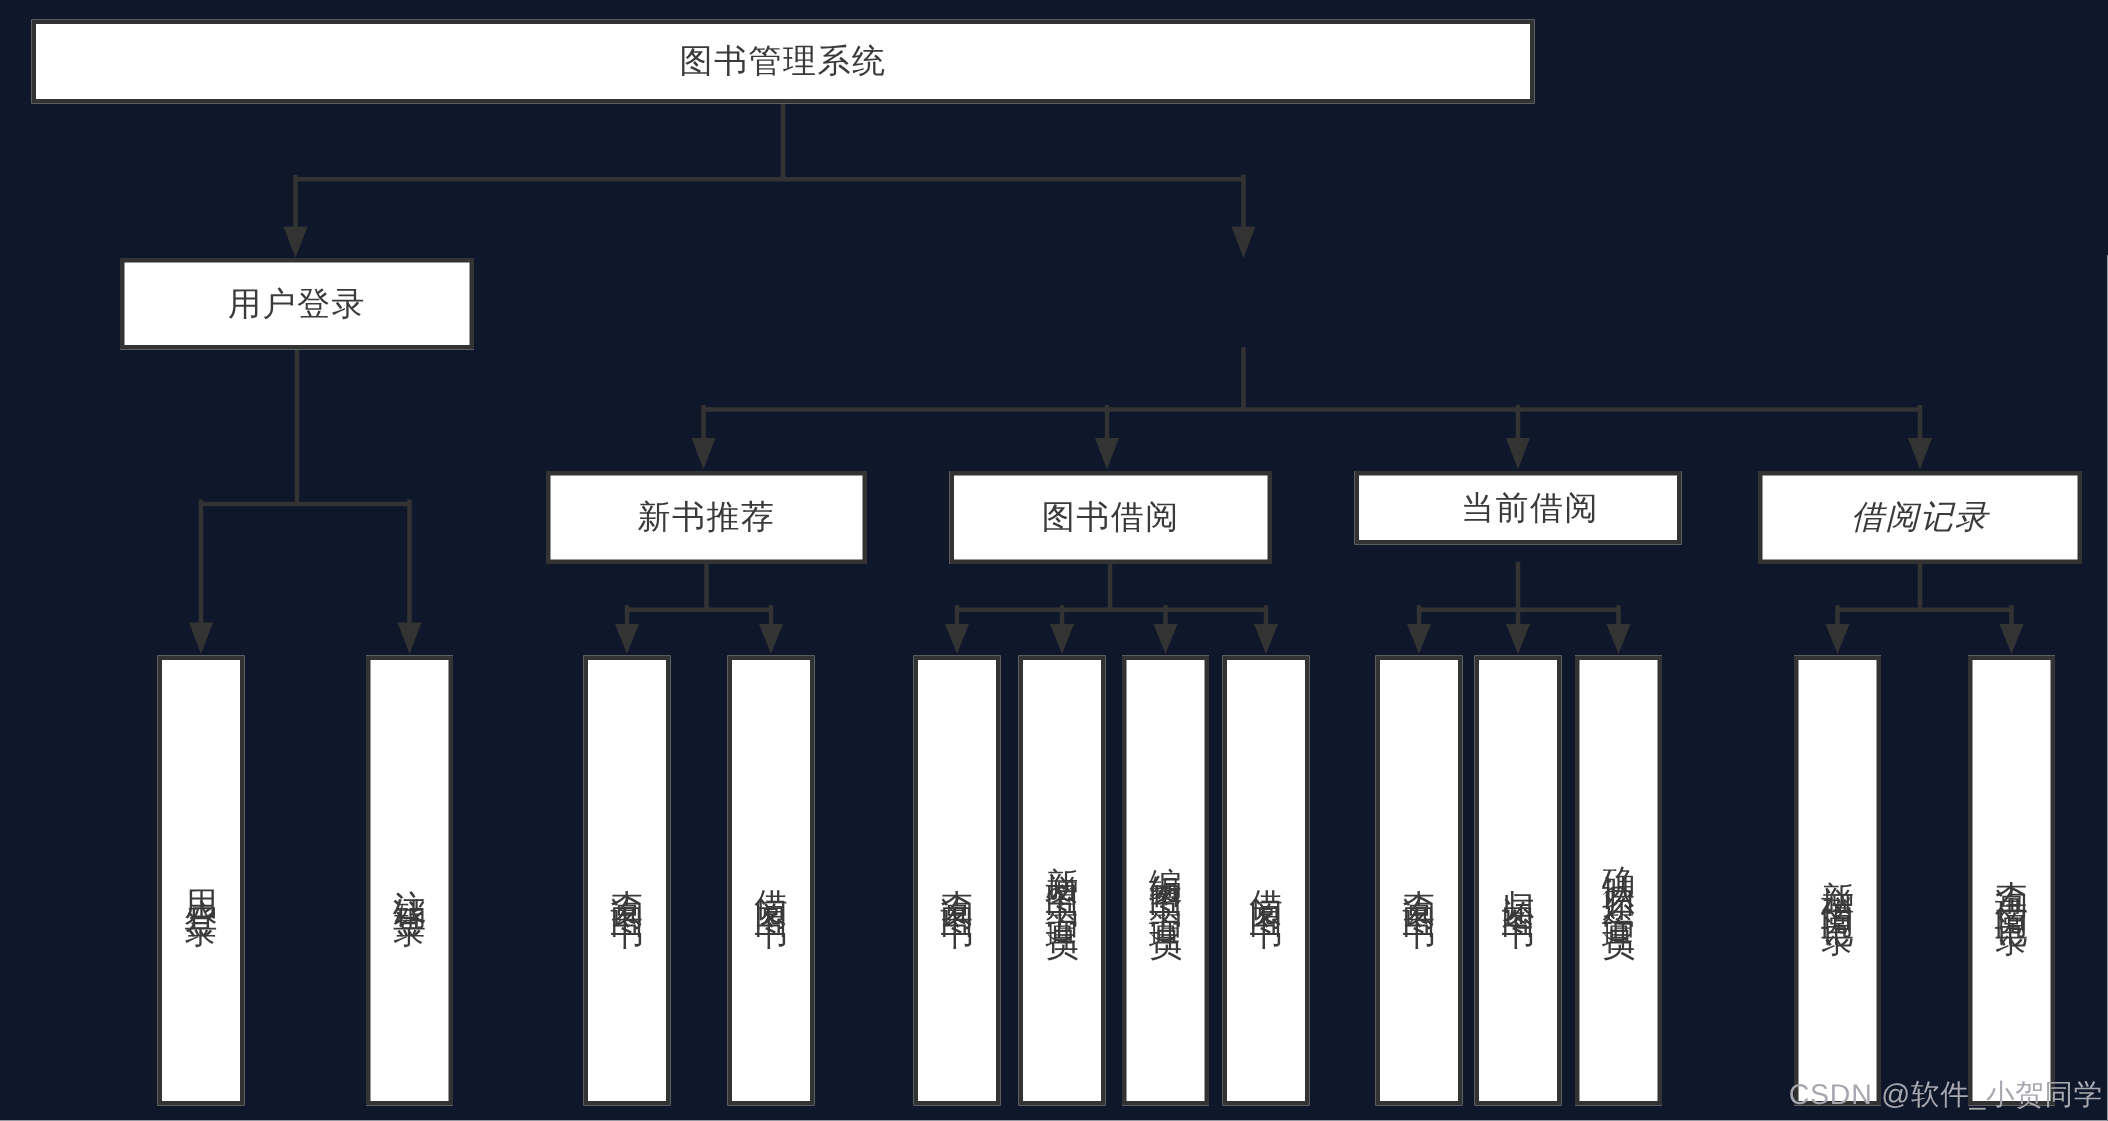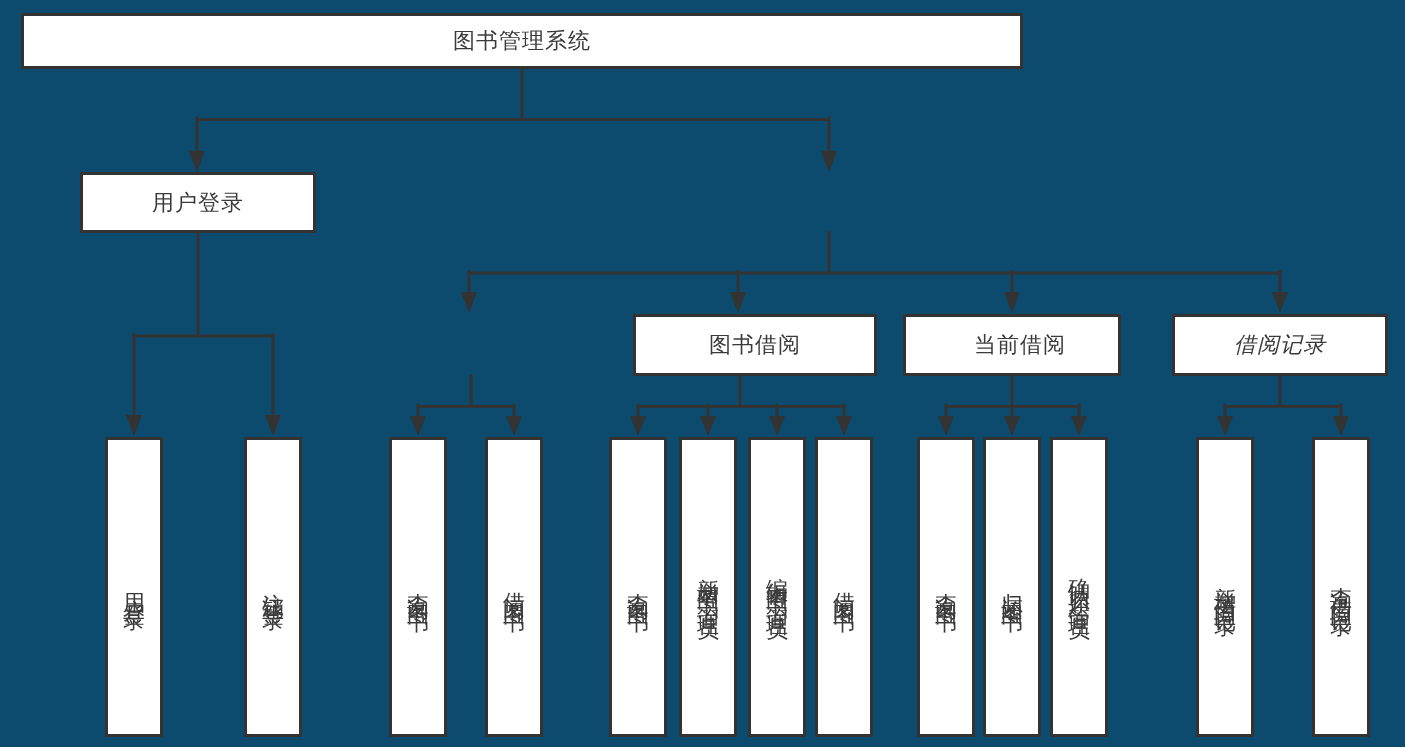--- a/index.html
+++ b/index.html
@@ -1,19 +1,19 @@
 <!DOCTYPE html>
 <html><head>
 <meta charset="utf-8">
 <style>
   html,body{margin:0;padding:0;background:#ffffff;}
   .stage{
     position:relative;
     width:1405px;height:747px;
-    background:#0c4a6e;
+    background:#0f172a;
     font-family:"Liberation Sans","DejaVu Sans",sans-serif;
     color:#3a3a3a;
     overflow:hidden;
   }
   .wires{position:absolute;left:0;top:0;width:1405px;height:747px;}
   .node{
     position:absolute;
     box-sizing:border-box;
     border:3px solid #333333;
     background:#ffffff;
@@ -105,24 +105,27 @@
   </svg>
 
   <div class="node" style="left:21px;top:13px;width:1002px;height:56px;">
     <span>图书管理系统</span>
   </div>
 
   <div class="node" style="left:80px;top:172px;width:236px;height:61px;">
     <span>用户登录</span>
   </div>
 
-  <div class="node" style="left:633px;top:314px;width:244px;height:62px;">
+  <div class="node" style="left:364px;top:314px;width:214px;height:62px;">
+    <span>新书推荐</span>
+  </div>
+  <div class="node" style="left:633px;top:314px;width:215px;height:62px;">
     <span>图书借阅</span>
   </div>
-  <div class="node" style="left:903px;top:314px;width:218px;height:62px;padding-left:16px;">
+  <div class="node" style="left:903px;top:314px;width:218px;height:49px;padding-left:16px;">
     <span>当前借阅</span>
   </div>
   <div class="node" style="left:1172px;top:314px;width:216px;height:62px;font-style:italic;">
     <span>借阅记录</span>
   </div>
 
   <div class="leaf" style="left:105px;">
     <span class="vtext">用户登录</span>
   </div>
   <div class="leaf" style="left:244px;">
@@ -159,14 +162,15 @@
     <span class="vtext">确认归还（管理员）</span>
   </div>
 
   <div class="leaf" style="left:1196px;">
     <span class="vtext">新增借阅记录</span>
   </div>
   <div class="leaf" style="left:1312px;">
     <span class="vtext">查询借阅记录</span>
   </div>
 
+  <div class="watermark">CSDN @软件_小贺同学</div>
 
 </div>
 
 </body></html>

